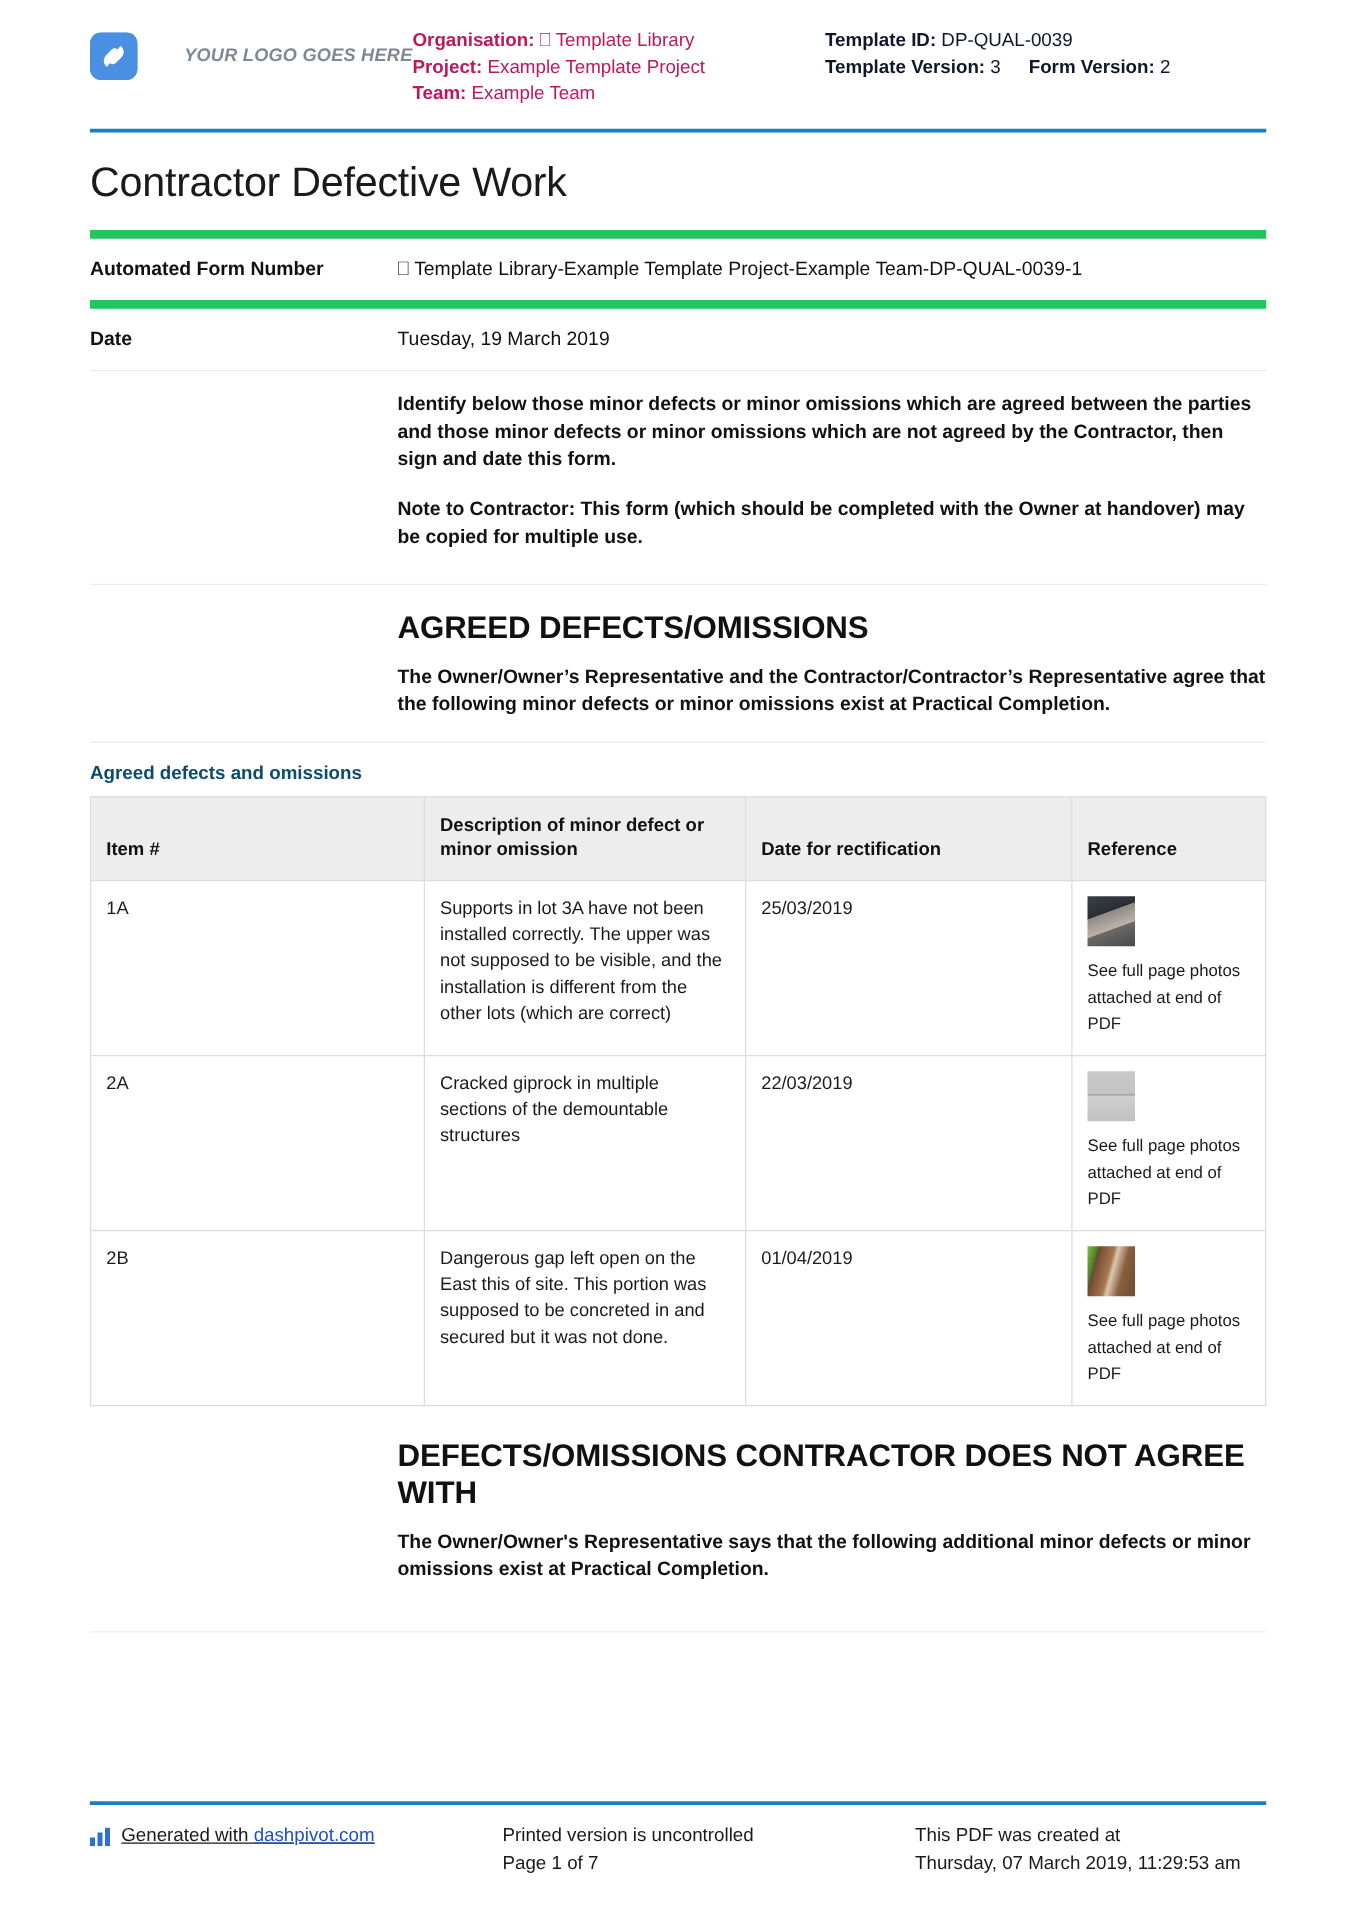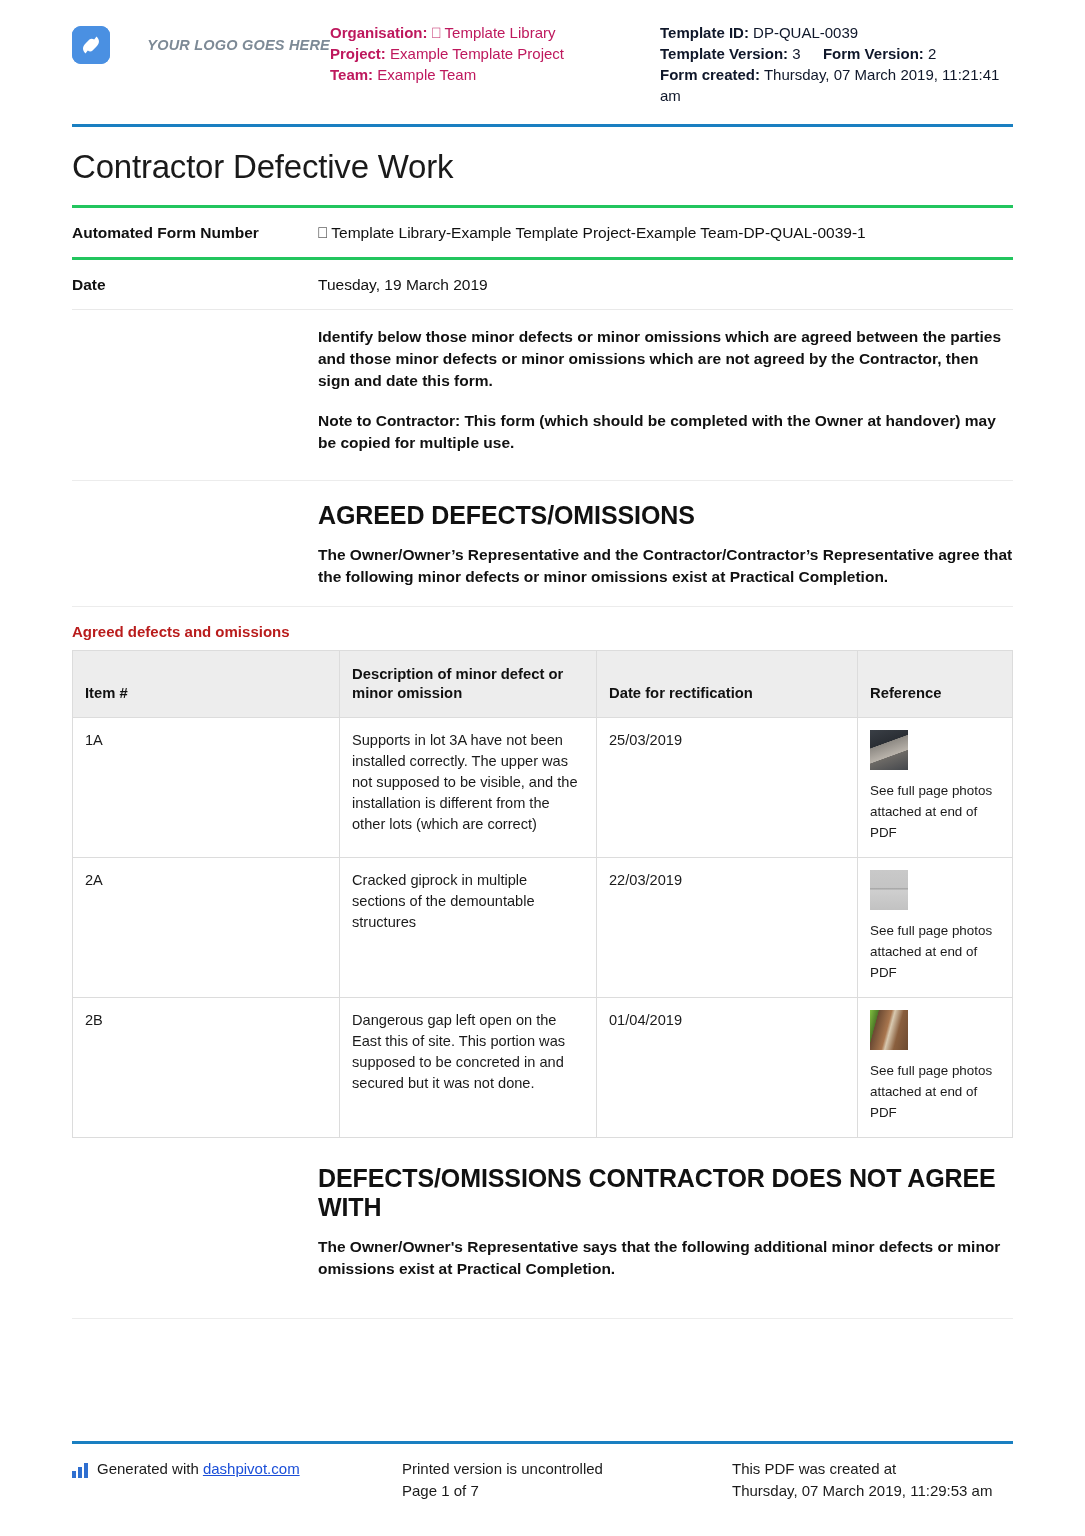--- a/index.html
+++ b/index.html
@@ -86,21 +86,21 @@
     font-weight: normal;
     line-height: 1.2;
     margin: 20px 0 18px 0;
     color: #1a1a1a;
     letter-spacing: -0.2px;
   }
 
   
   .field-row {
     display: flex;
-    border-top: 3px solid #22c55e;
+    border-top: 7px solid #22c55e;
     padding: 14px 0 13px 0;
     font-size: 15.5px;
     line-height: 22px;
   }
   .field-row:first-of-type { border-top: 1px solid #e9e9e9; }
   .field-label {
     flex: 0 0 246px;
     font-weight: bold;
     color: #111;
     padding-right: 12px;
@@ -154,21 +154,21 @@
 
   
   .table-block {
     border-top: 1px solid #ececec;
     padding-top: 16px;
     margin-top: 8px;
   }
   .table-caption {
     font-size: 15px;
     font-weight: bold;
-    color: #b91c1c;
+    color: #0c4a6e;
     margin-bottom: 10px;
   }
   table.defects {
     width: 100%;
     border-collapse: collapse;
     table-layout: fixed;
     font-size: 14.5px;
   }
   table.defects th {
     background: #ededed;
@@ -229,21 +229,21 @@
     right: 72px;
     bottom: 34px;
   }
   .footer .rule-blue { margin-top: 0; margin-bottom: 14px; }
   .footer-cols {
     display: flex;
     font-size: 15px;
     line-height: 22px;
     color: #1a1a1a;
   }
-  .f-col-1 { flex: 0 0 330px; display: flex; align-items: flex-start; gap: 8px; }
+  .f-col-1 { flex: 0 0 330px; display: flex; align-items: flex-start; gap: 8px; text-decoration: underline; }
   .f-col-2 { flex: 0 0 330px; }
   .f-col-3 { flex: 1 1 auto; }
   .bars-icon { display: block; margin-top: 4px; }
   .link {
     color: #1b4fd8;
     text-decoration: underline;
   }
 </style>
 </head>
 <body>
@@ -282,24 +282,20 @@
       <div class="meta-line">
         <span class="lbl">Template ID:</span>
         <span>DP-QUAL-0039</span>
       </div>
       <div class="meta-line">
         <span class="lbl">Template Version:</span>
         <span>3</span>
         <span class="gap-inline"></span>
         <span class="lbl">Form Version:</span>
         <span>2</span>
-      </div>
-      <div class="meta-line">
-        <span class="lbl">Form created:</span>
-        <span>Thursday, 07 March 2019, 11:21:41 am</span>
       </div>
     </div>
   </div>
 
   <div class="rule-blue"></div>
 
   <h1 class="doc-title">Contractor Defective Work</h1>
 
   <div class="field-row">
     <div class="field-label">Automated Form Number</div>

